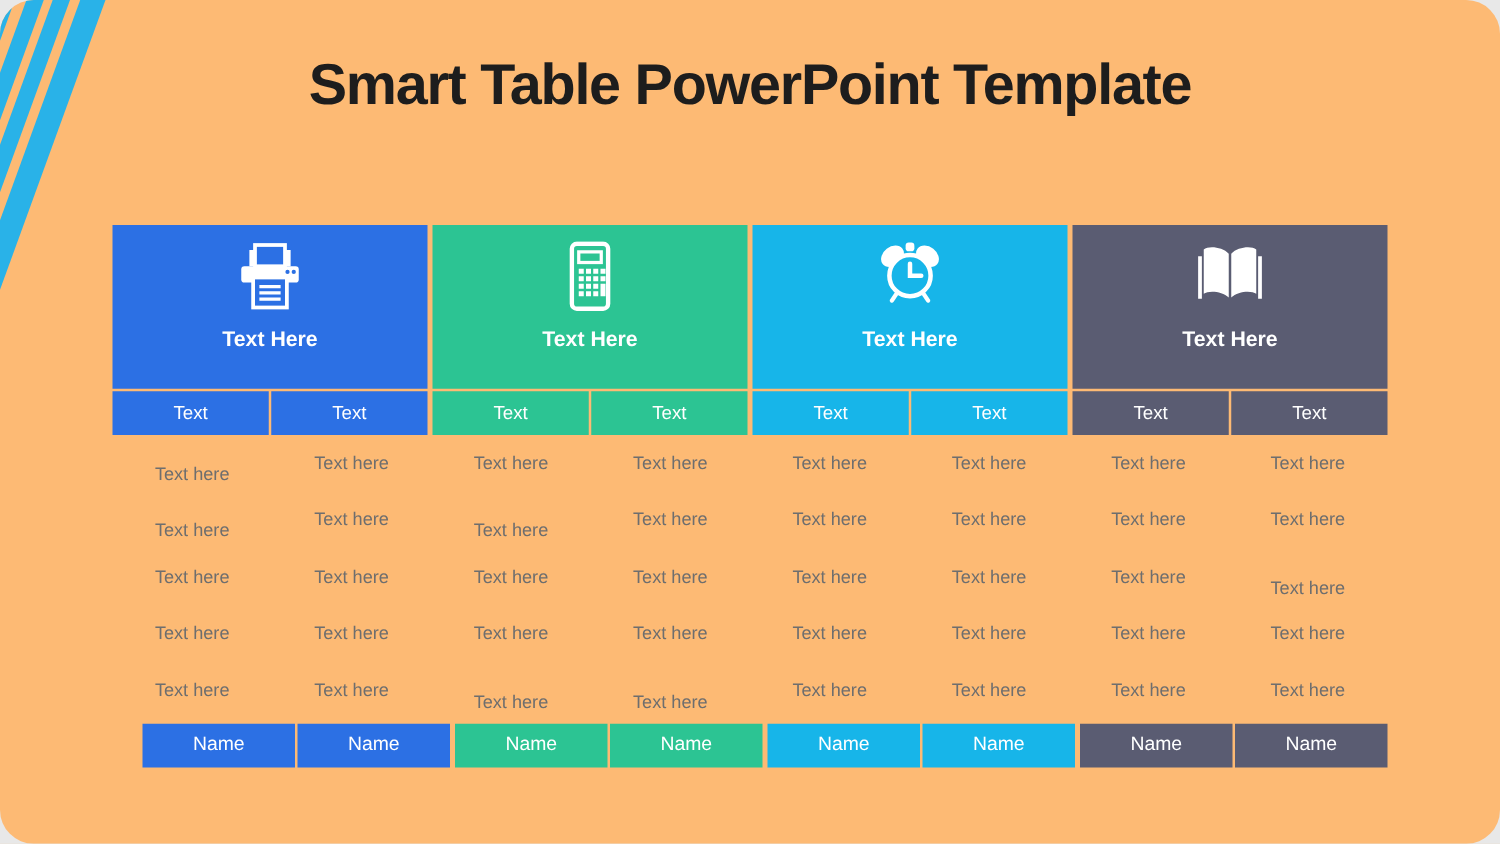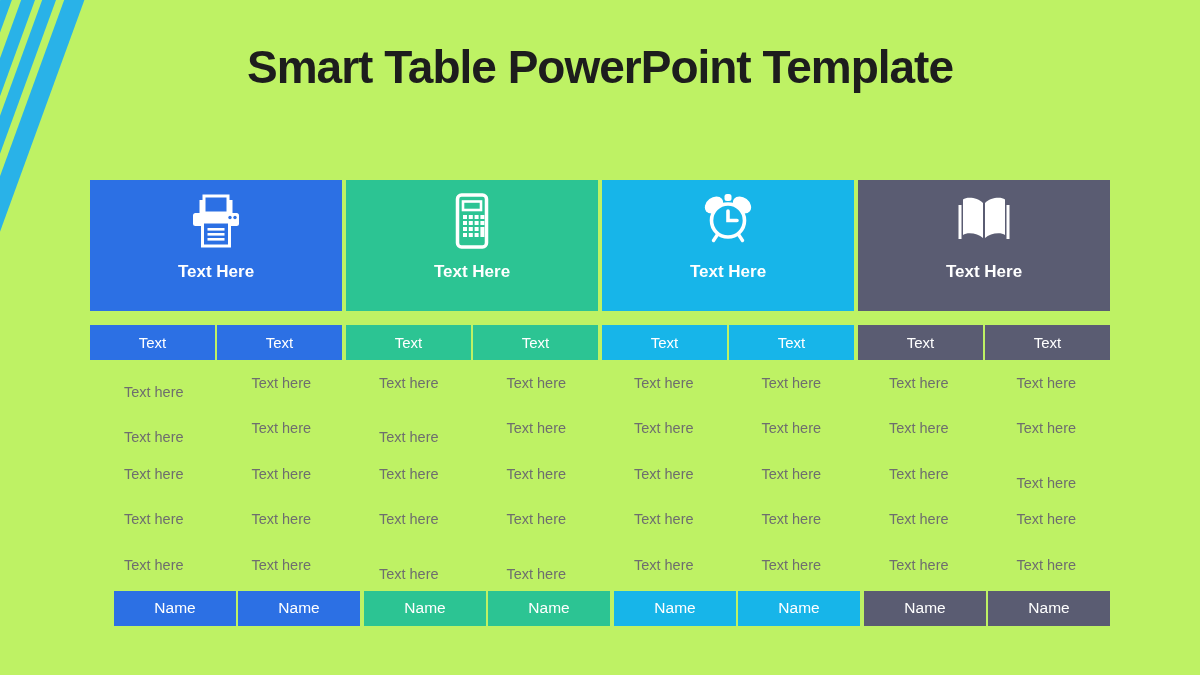--- a/index.html
+++ b/index.html
@@ -1,19 +1,20 @@
 <!DOCTYPE html>
 <html><head>
 <meta charset="utf-8">
 <style>
   html,body{margin:0;padding:0;background:#e8e8e8;}
   .slide{
     position:relative;width:1200px;height:675px;margin:0 auto;
-    background:#bef264;overflow:hidden;
+    background:#fdba74;overflow:hidden;
     font-family:"Liberation Sans", sans-serif;
+    border-radius:27px;
   }
   
   .stripes{position:absolute;left:0;top:0;width:130px;height:262px;overflow:hidden;}
   .stripe{
     position:absolute;top:-60px;height:430px;background:var(--stripe,#29B2E8);
     transform:rotate(20deg);transform-origin:top left;
   }
   .stripe.s1{left:22px;width:11px;}
   .stripe.s2{left:43px;width:13px;}
   .stripe.s3{left:64px;width:13px;}
@@ -25,21 +26,21 @@
   }
   
   .table{position:absolute;left:90px;top:180px;width:1020px;}
   .header-row{display:flex;gap:4px;height:131px;}
   .header-block{
     flex:1;background:var(--col);display:flex;flex-direction:column;
     align-items:center;padding-top:13px;box-sizing:border-box;
   }
   .header-label{margin-top:13px;color:#fff;font-weight:700;font-size:17px;}
   .subheader-row,.footer-row{display:flex;gap:4px;height:35px;}
-  .subheader-row{margin-top:14px;text-align:right;}
+  .subheader-row{margin-top:2px;text-align:right;}
   .footer-row{margin-top:3px;padding-left:24px;}
   .pair{flex:1;display:flex;gap:2px;}
   .sub-cell,.footer-cell{
     flex:1;background:var(--col);color:#fff;font-size:15px;
     display:flex;align-items:center;justify-content:center;
   }
   .footer-cell{font-size:15.5px;}
   .body{margin-top:0;}
   .body-row{display:flex;height:45.5px;}
   .body-cell{

